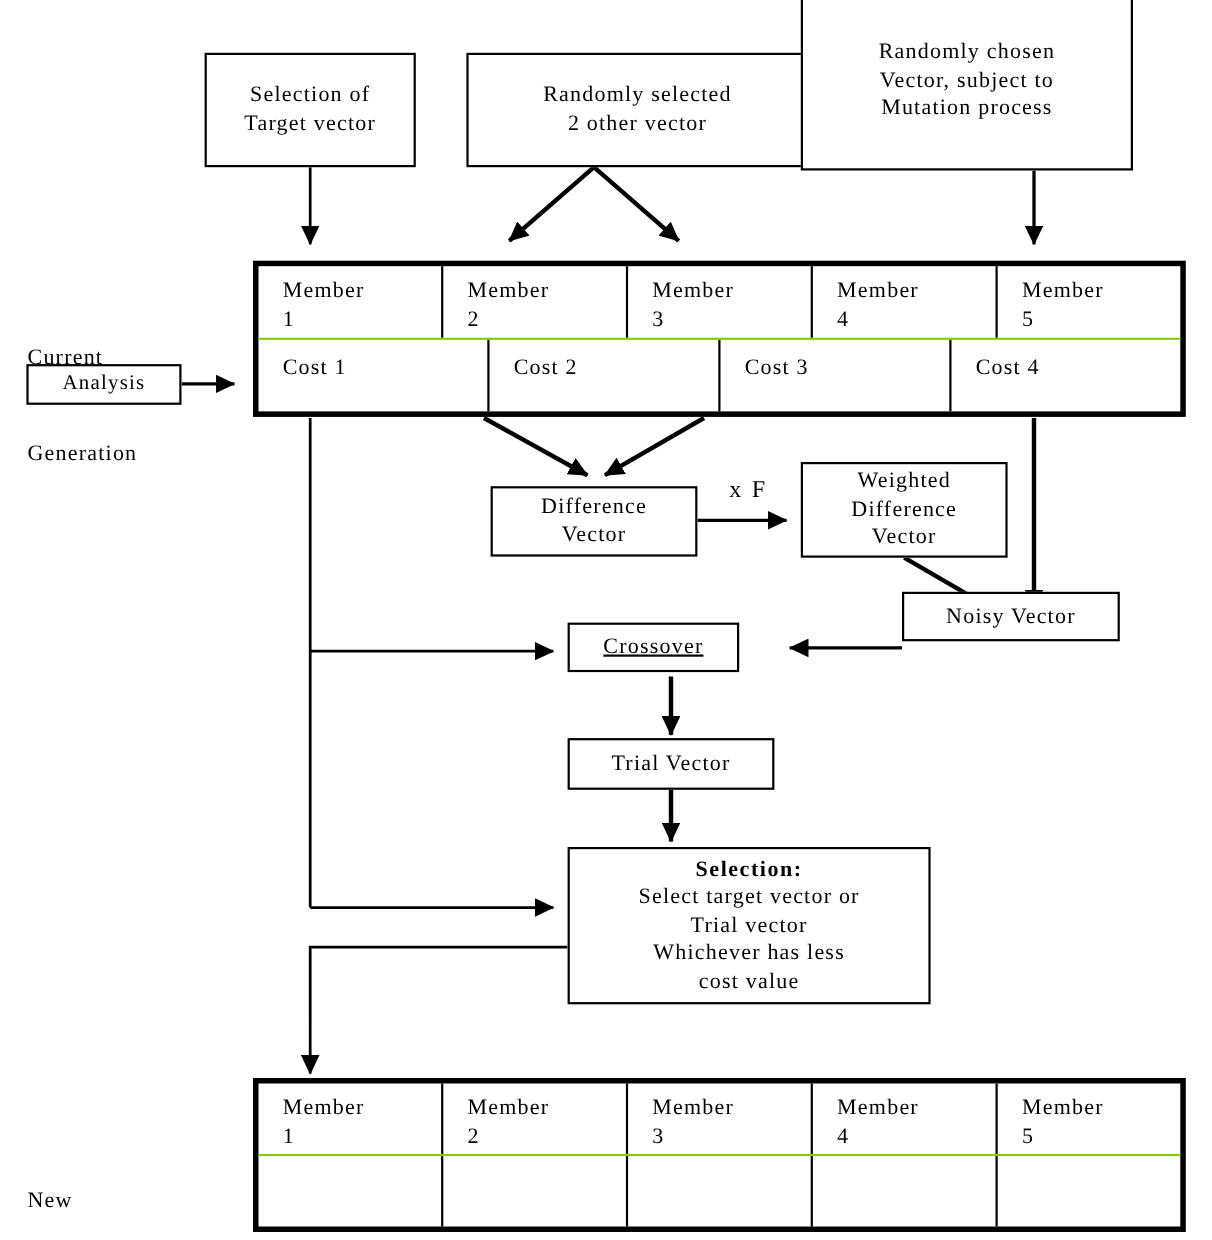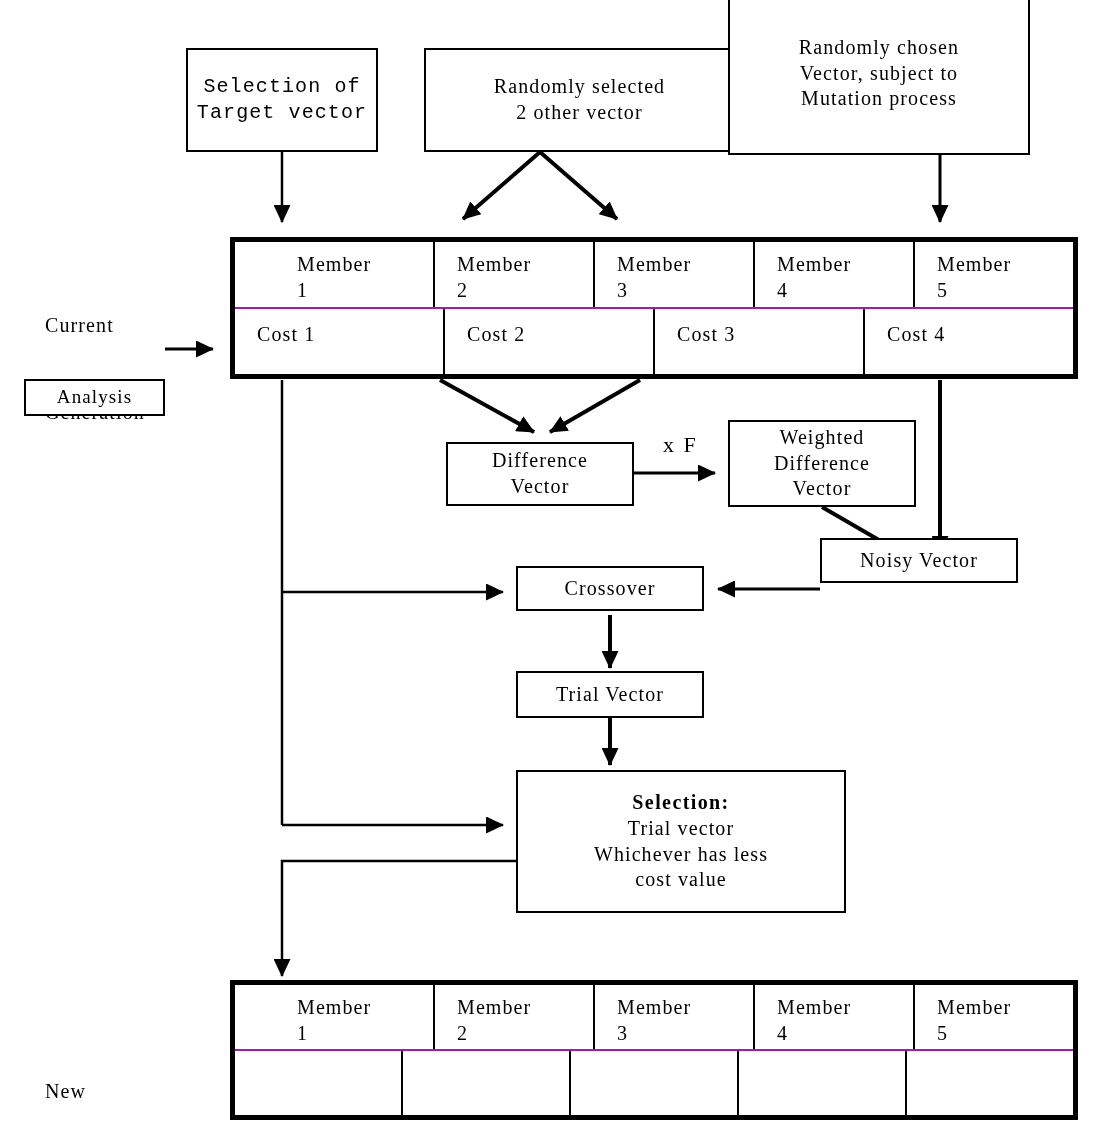--- a/index.html
+++ b/index.html
@@ -43,36 +43,36 @@
 
   .label {
     position: absolute;
     color: #000;
     font-size: 20px;
     letter-spacing: 1.1px;
     line-height: 1.45;
     text-align: left;
     white-space: pre;
   }
-  .label .line { display: block; margin-left: 20px; }
+  .label .line { display: block; }
 
   .gen-table {
     position: absolute;
     box-sizing: border-box;
     border: 5px solid #000;
     background: #fff;
     display: flex;
     flex-direction: column;
   }
   .gen-row {
     display: flex;
     flex: 1 1 0;
     min-height: 0;
   }
-  .gen-row.top { border-bottom: 2px solid #a21caf; padding-left: 40px; }
+  .gen-row.top { border-bottom: 2px solid #84cc16; }
   .gen-cell {
     box-sizing: border-box;
     flex: 1 1 0;
     border-right: 2px solid #000;
     padding: 9px 0 0 22px;
     font-size: 20px;
     letter-spacing: 1.1px;
     line-height: 1.3;
     color: #000;
     text-align: left;
@@ -130,42 +130,42 @@
 
     <path d="M610,615 L610,668" stroke="#000" stroke-width="4" fill="none" marker-end="url(#ahBig)"></path>
 
     <path d="M610,718 L610,765" stroke="#000" stroke-width="4" fill="none" marker-end="url(#ahBig)"></path>
 
     <path d="M282,825 L503,825" stroke="#000" stroke-width="2.5" fill="none" marker-end="url(#ahBig)"></path>
 
     <path d="M516,861 L282,861 L282,976" stroke="#000" stroke-width="2.5" fill="none" marker-end="url(#ahBig)"></path>
   </svg>
 
-  <div class="box" style="left:186px; top:48px; width:192px; height:104px;font-family:Liberation Mono, monospace;">
+  <div class="box" style="left:186px; top:48px; width:192px; height:104px;">
     <span class="line">Selection of</span>
     <span class="line">Target vector</span>
   </div>
 
   <div class="box" style="left:424px; top:48px; width:311px; height:104px;">
     <span class="line">Randomly selected</span>
     <span class="line">2 other vector</span>
   </div>
 
   <div class="box" style="left:728px; top:-30px; width:302px; height:185px; justify-content:center; padding-top:22px;">
     <span class="line">Randomly chosen</span>
     <span class="line">Vector, subject to</span>
     <span class="line">Mutation process</span>
   </div>
 
   <div class="label" style="left:25px; top:253px;">
     <span class="line">Current</span>
     <span class="line">Generation</span>
   </div>
 
-  <div class="box" style="left:24px; top:331px; width:141px; height:37px; font-size:19px;margin-top:48px;">
+  <div class="box" style="left:24px; top:331px; width:141px; height:37px; font-size:19px;">
     <span class="line">Analysis</span>
   </div>
 
   <div class="gen-table" style="left:230px; top:237px; width:848px; height:142px;">
     <div class="gen-row top">
       <div class="gen-cell"><span class="l">Member
 1</span></div>
       <div class="gen-cell"><span class="l">Member
 2</span></div>
       <div class="gen-cell"><span class="l">Member
@@ -193,30 +193,31 @@
   <div class="box" style="left:728px; top:420px; width:188px; height:87px;">
     <span class="line">Weighted</span>
     <span class="line">Difference</span>
     <span class="line">Vector</span>
   </div>
 
   <div class="box" style="left:820px; top:538px; width:198px; height:45px;align-items:center;">
     <span class="line">Noisy Vector</span>
   </div>
 
-  <div class="box" style="left:516px; top:566px; width:188px; height:45px;">
+  <div class="box" style="left:516px; top:566px; width:156px; height:45px;text-decoration:underline;">
     <span class="line">Crossover</span>
   </div>
 
   <div class="box" style="left:516px; top:671px; width:188px; height:47px;">
     <span class="line">Trial Vector</span>
   </div>
 
   <div class="box" style="left:516px; top:770px; width:330px; height:143px;">
     <span class="line bold">Selection:</span>
+    <span class="line">Select target vector or</span>
     <span class="line">Trial vector</span>
     <span class="line">Whichever has less</span>
     <span class="line">cost value</span>
   </div>
 
   <div class="label" style="left:25px; top:1019px;">
     <span class="line">New</span>
     
   </div>
 

